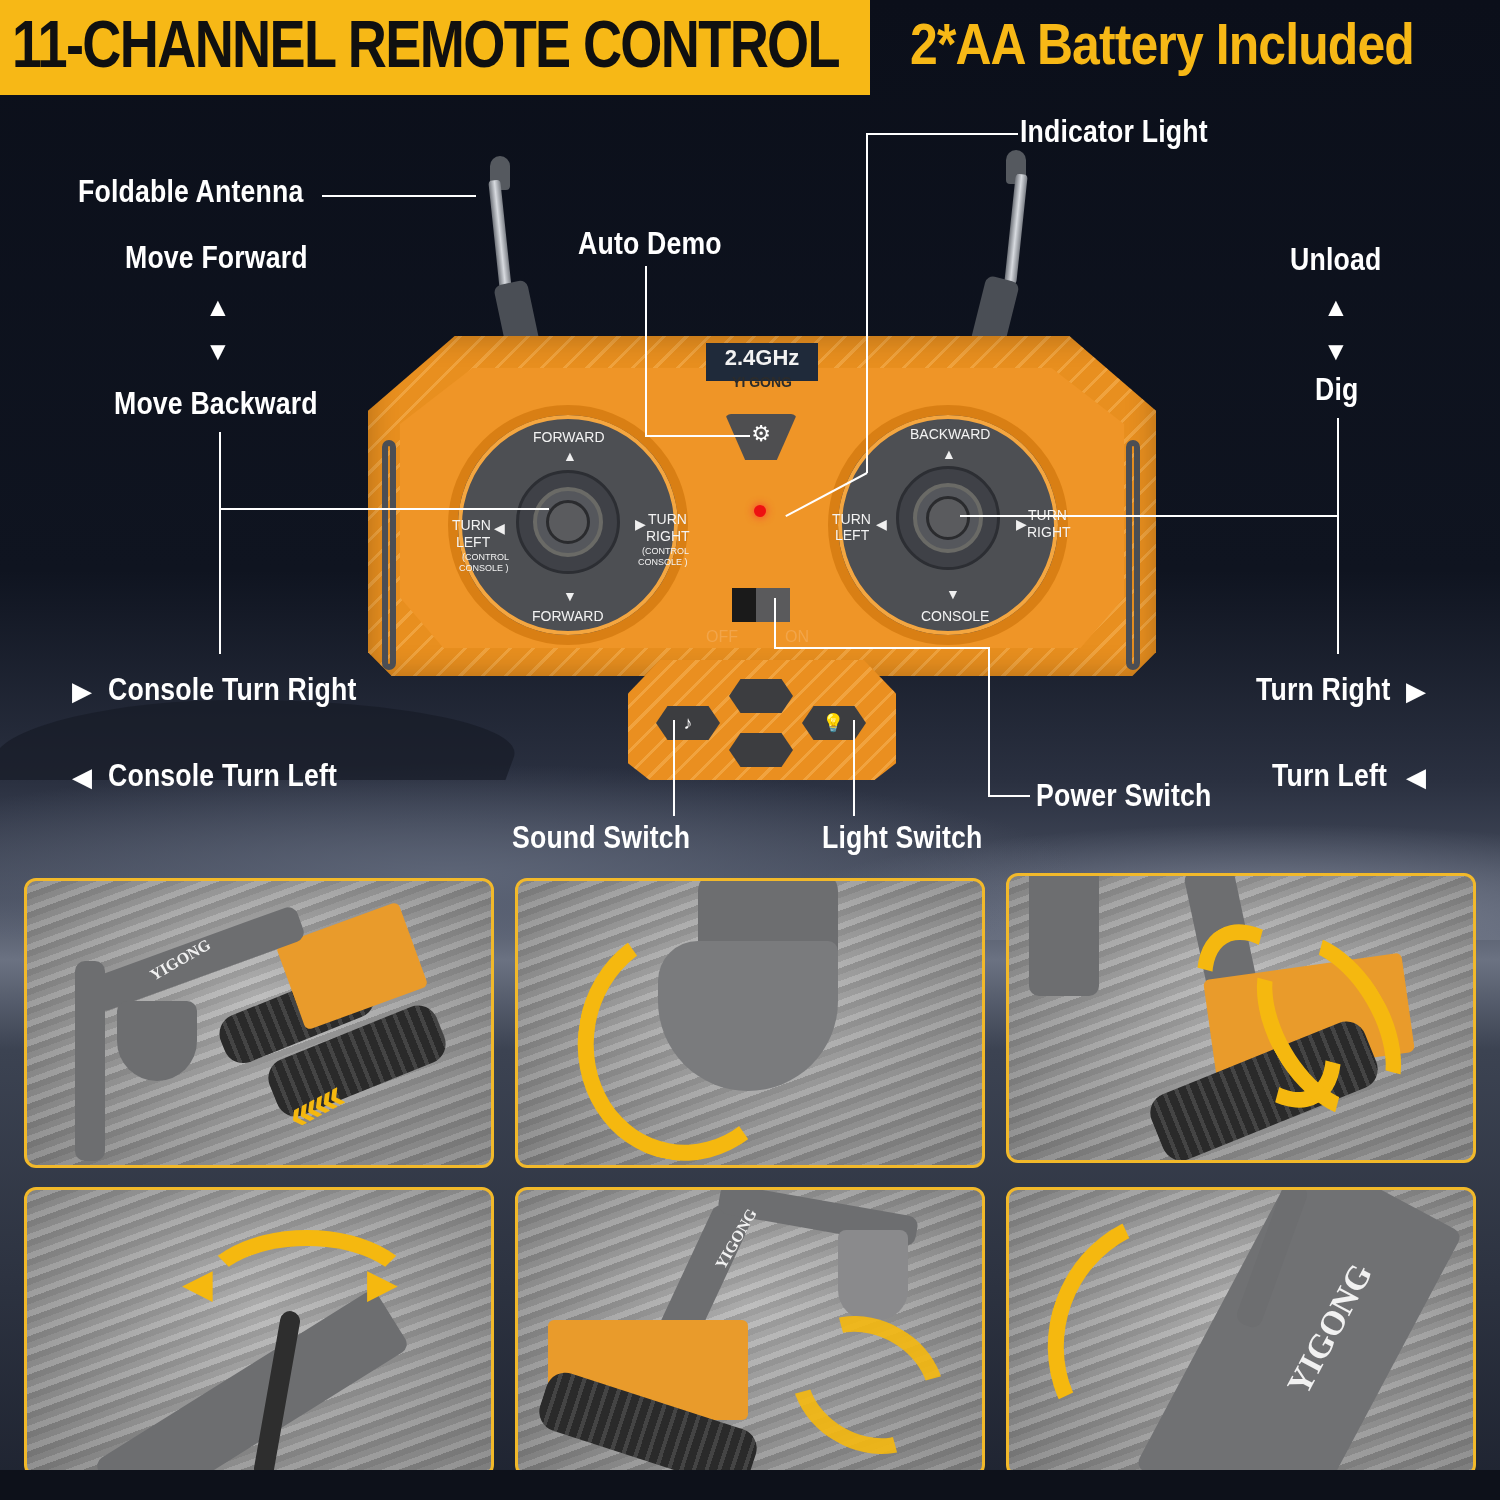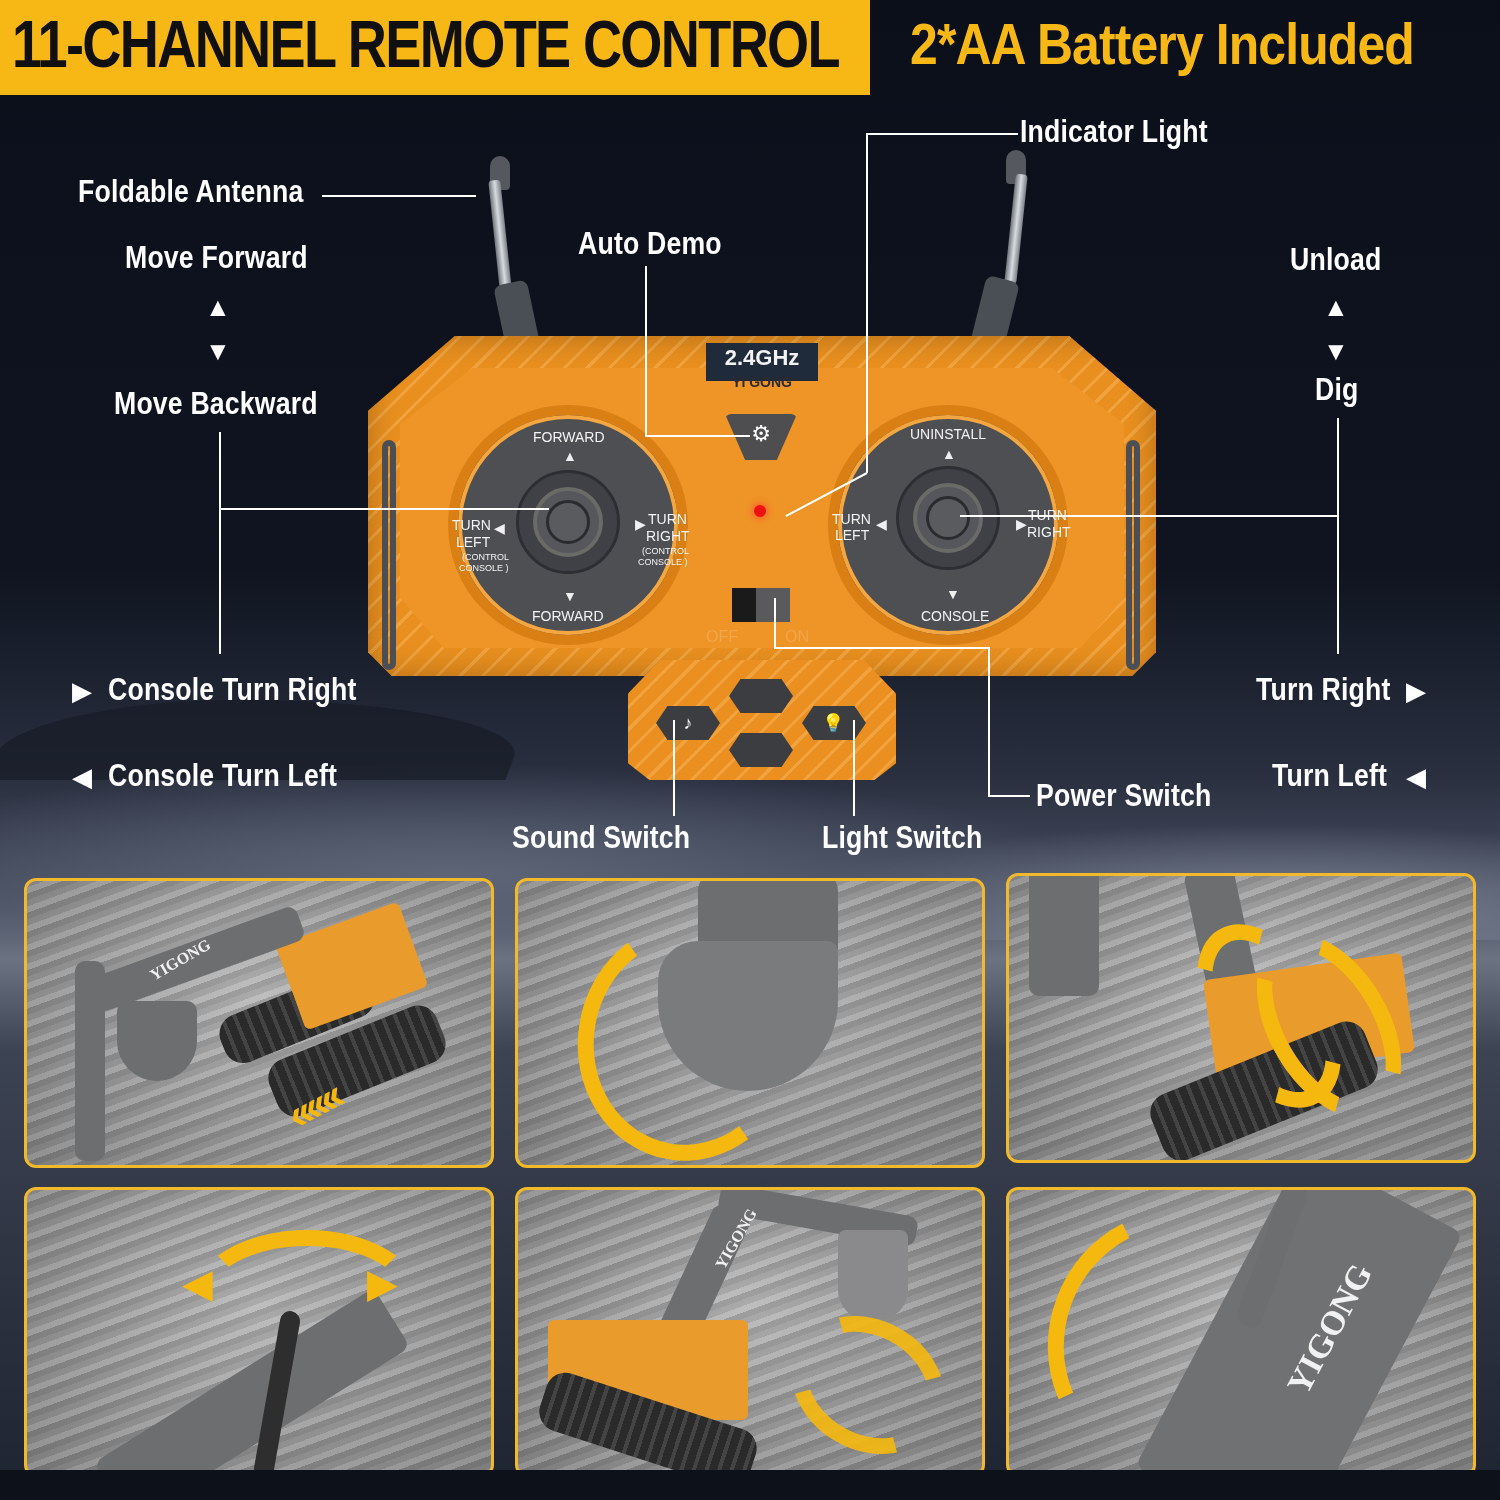--- a/index.html
+++ b/index.html
@@ -131,21 +131,21 @@
 <div class="abs tri" style="left:635px;top:516px;">▶</div>
 <div class="abs dial-txt" style="left:648px;top:511px;">TURN</div>
 <div class="abs dial-txt" style="left:646px;top:528px;">RIGHT</div>
 <div class="abs dial-sub" style="left:642px;top:546px;">(CONTROL</div>
 <div class="abs dial-sub" style="left:638px;top:557px;">CONSOLE )</div>
 
 <div class="abs dial" style="left:828px;top:405px;"></div>
 <div class="abs stick-outer" style="left:896px;top:466px;"></div>
 <div class="abs stick-mid" style="left:913px;top:483px;"></div>
 <div class="abs stick-inner" style="left:926px;top:496px;"></div>
-<div class="abs dial-txt" style="left:910px;top:426px;">UNINSTALL</div>
+<div class="abs dial-txt" style="left:910px;top:426px;">BACKWARD</div>
 <div class="abs tri" style="left:942px;top:446px;">▲</div>
 <div class="abs dial-txt" style="left:921px;top:608px;">CONSOLE</div>
 <div class="abs tri" style="left:946px;top:586px;">▼</div>
 <div class="abs dial-txt" style="left:832px;top:511px;">TURN</div>
 <div class="abs dial-txt" style="left:835px;top:527px;">LEFT</div>
 <div class="abs tri" style="left:876px;top:516px;">◀</div>
 <div class="abs tri" style="left:1016px;top:516px;">▶</div>
 <div class="abs dial-txt" style="left:1028px;top:507px;">TURN</div>
 <div class="abs dial-txt" style="left:1027px;top:524px;">RIGHT</div>
 

